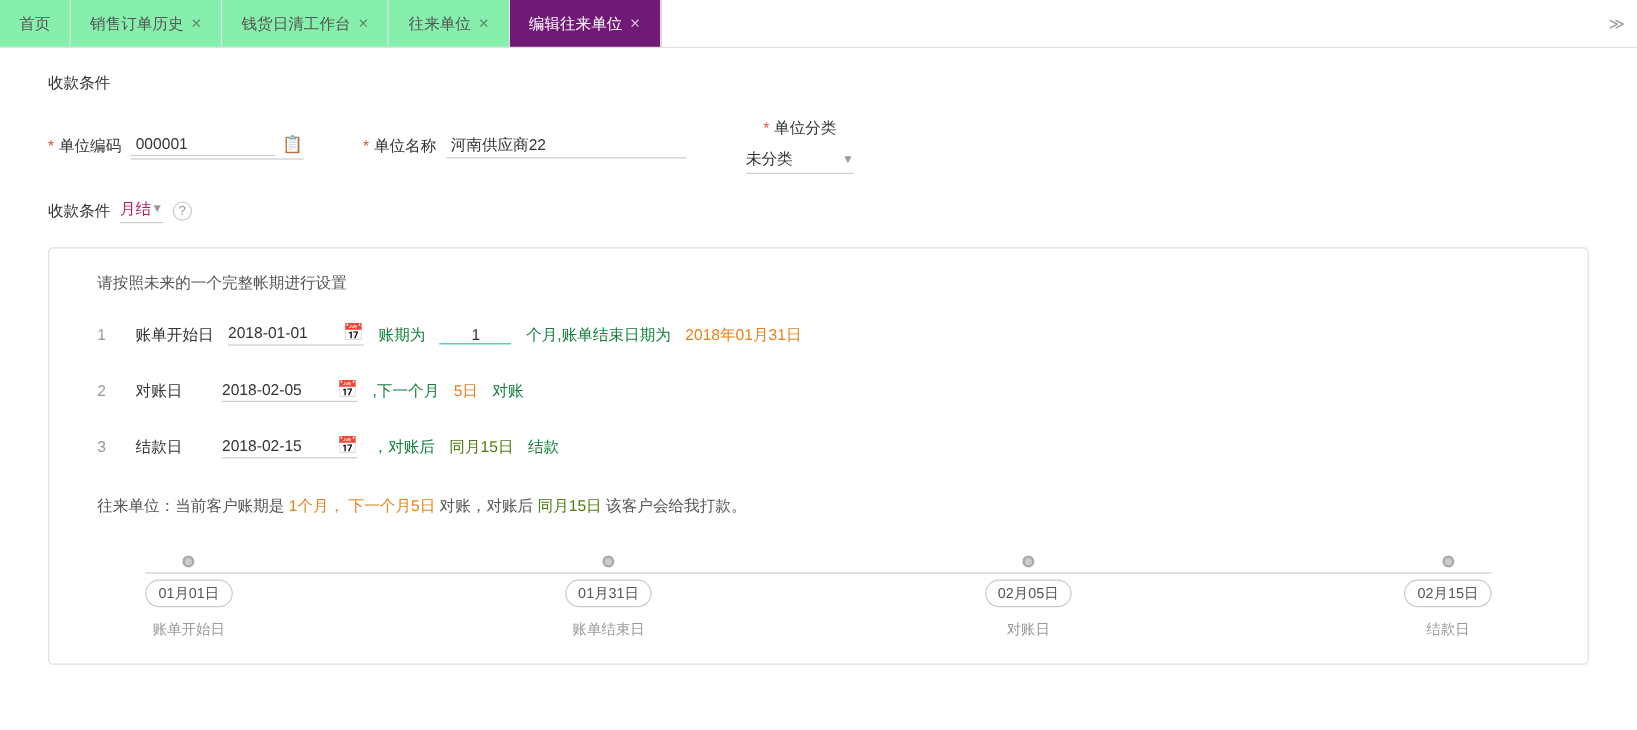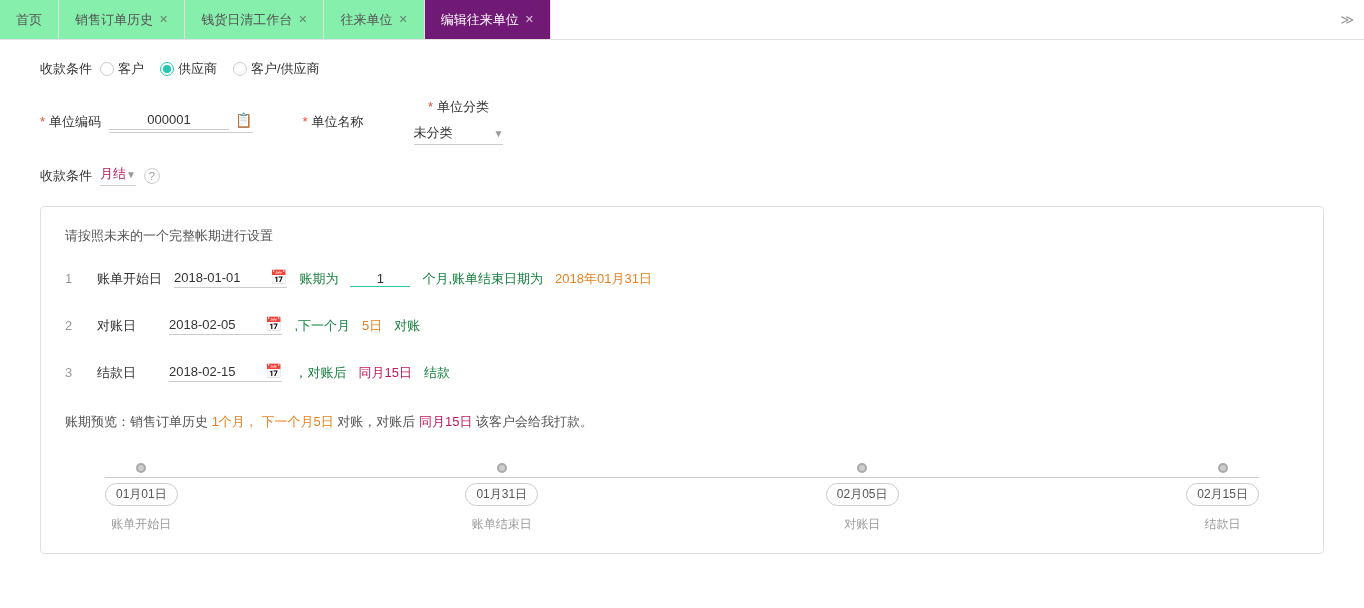--- a/index.html
+++ b/index.html
@@ -102,40 +102,39 @@
     
     .text-input {
       border: none;
       border-bottom: 1px solid #ccc;
       outline: none;
       padding: 2px 4px;
       font-size: 13px;
       color: #333;
       background: transparent;
       width: 160px;
-      text-align: center;
     }
 
     .select-wrapper {
       display: flex;
       align-items: center;
       border-bottom: 1px solid #ccc;
       gap: 0;
       padding-bottom: 2px;
     }
     .select-value { color: #be185d; font-size: 13px; }
     .chevron-icon { color: #999; font-size: 10px; cursor: pointer; }
 
     .copy-icon { color: #26c6b0; cursor: pointer; font-size: 14px; }
 
     
     .section-box {
       border: 1px solid #e0e0e0;
       border-radius: 4px;
-      padding: 20px 24px;
+      padding: 20px 40px;
       background: #fff;
       margin-bottom: 20px;
     }
     .section-title {
       color: #555;
       margin-bottom: 24px;
       font-size: 13px;
     }
 
     
@@ -178,21 +177,21 @@
       border-bottom: 1px solid #26c6b0;
       outline: none;
       font-size: 13px;
       color: #333;
       background: transparent;
       width: 60px;
       text-align: center;
     }
 
     .text-highlight-orange { color: #e8811a; }
-    .text-highlight-teal { color: #be185d; }
+    .text-highlight-teal { color: #4d7c0f; }
     .text-normal { color: #15803d; }
 
     
     .preview-text {
       color: #555;
       font-size: 13px;
       margin-bottom: 30px;
       line-height: 1.8;
     }
     .timeline-line {
@@ -277,47 +276,34 @@
   <div class="tab-expand">
     <span>≫</span>
   </div>
 </div>
 
 <div class="main-content">
 
   <div class="form-row">
     <div class="form-group">
       <span class="form-label">收款条件</span>
-      <div class="radio-group">
-        <label class="radio-item">
-          <span class="radio-circle"></span>
-          <span>客户</span>
-        </label>
-        <label class="radio-item">
-          <span class="radio-circle checked"></span>
-          <span>供应商</span>
-        </label>
-        <label class="radio-item">
-          <span class="radio-circle"></span>
-          <span>客户/供应商</span>
-        </label>
-      </div>
     </div>
   </div>
 
   <div class="form-row">
     <div class="form-group">
       <span class="form-label required">单位编码</span>
       <div class="date-input-wrap">
         <input class="text-input" type="text" style="width: 120px;" value="000001">
         <span class="copy-icon">📋</span>
       </div>
     </div>
     <div class="form-group" style="margin-left: 30px;">
       <span class="form-label required">单位名称</span>
+      <input class="text-input" type="text" style="width: 200px;" value="河南供应商22">
     </div>
     <div class="form-group" style="margin-left: 30px; flex-direction: column;">
       <span class="form-label required">单位分类</span>
       <div class="select-wrapper">
         <span style="color:#333; min-width:80px;">未分类</span>
         <span class="chevron-icon">▼</span>
       </div>
     </div>
   </div>
 
@@ -366,21 +352,21 @@
       <div class="date-input-wrap">
         <input class="date-input" type="text" value="2018-02-15" style="">
         <span class="cal-icon">📅</span>
       </div>
       <span class="text-normal">，对账后</span>
       <span class="text-highlight-teal">同月15日</span>
       <span class="text-normal">结款</span>
     </div>
 
     <div class="preview-text">
-      <span>账期预览：销售订单历史</span>
+      <span>往来单位：当前客户账期是</span>
       <span class="text-highlight-orange">1个月，</span>
       <span class="text-highlight-orange">下一个月5日</span>
       <span>对账，对账后</span>
       <span class="text-highlight-teal">同月15日</span>
       <span>该客户会给我打款。</span>
     </div>
 
     <div style="position: relative; padding: 0 40px;">
       <div class="timeline-line"></div>
       <div class="timeline-nodes">

